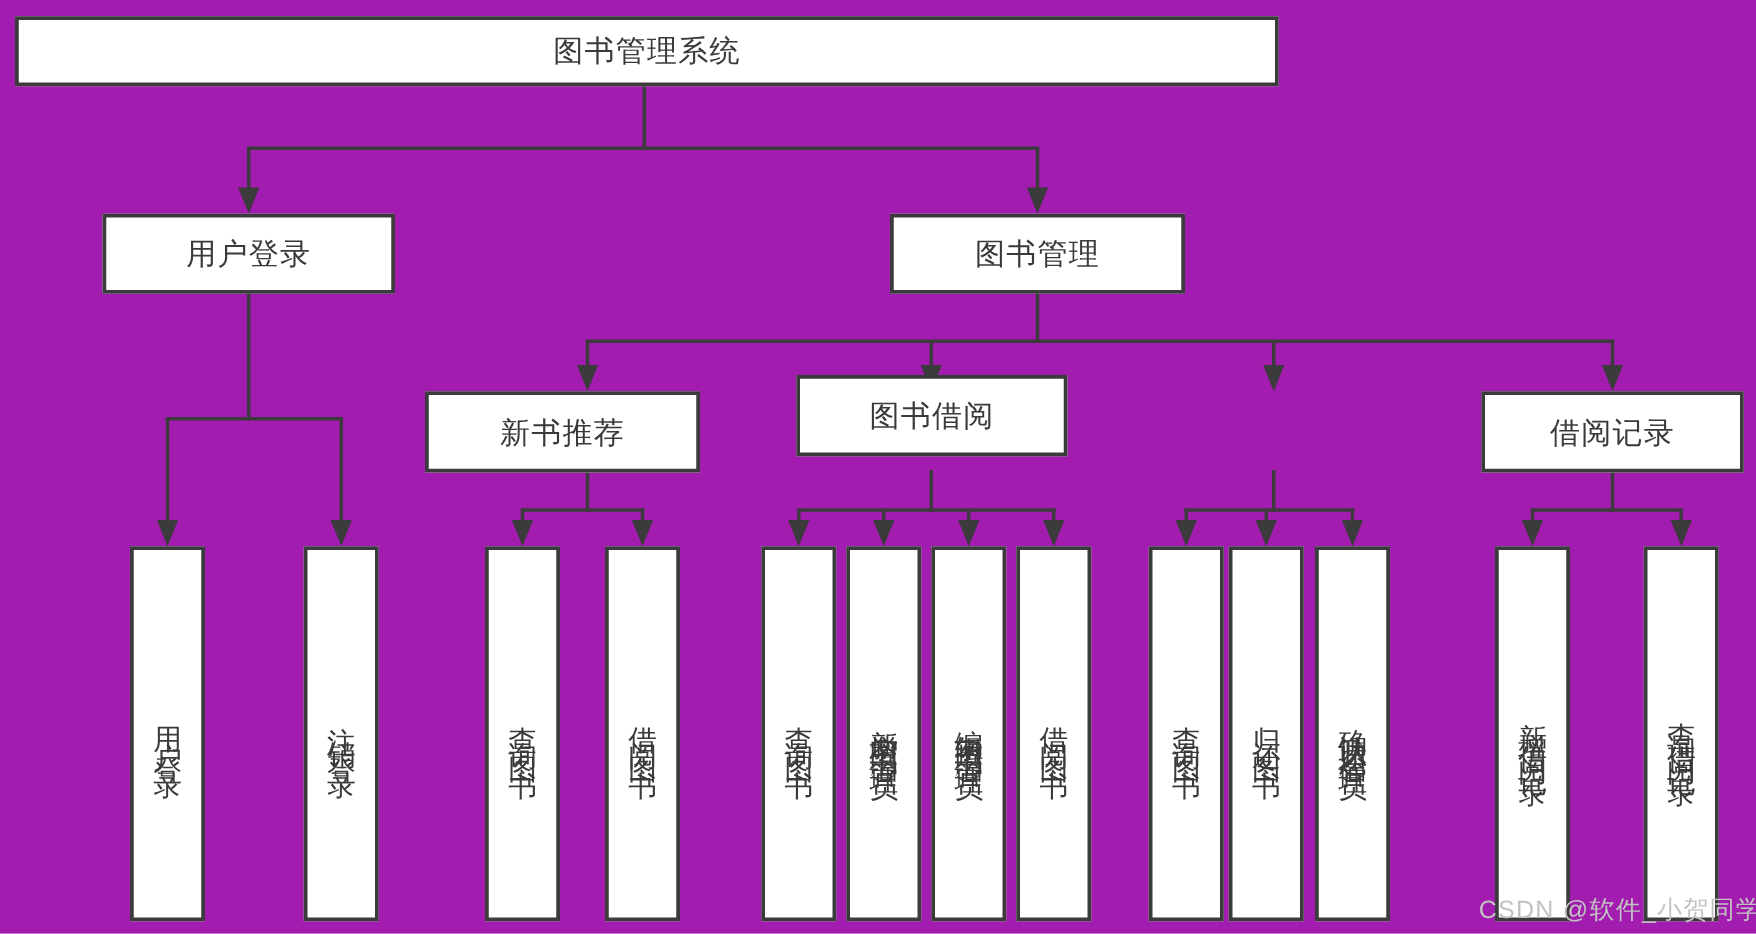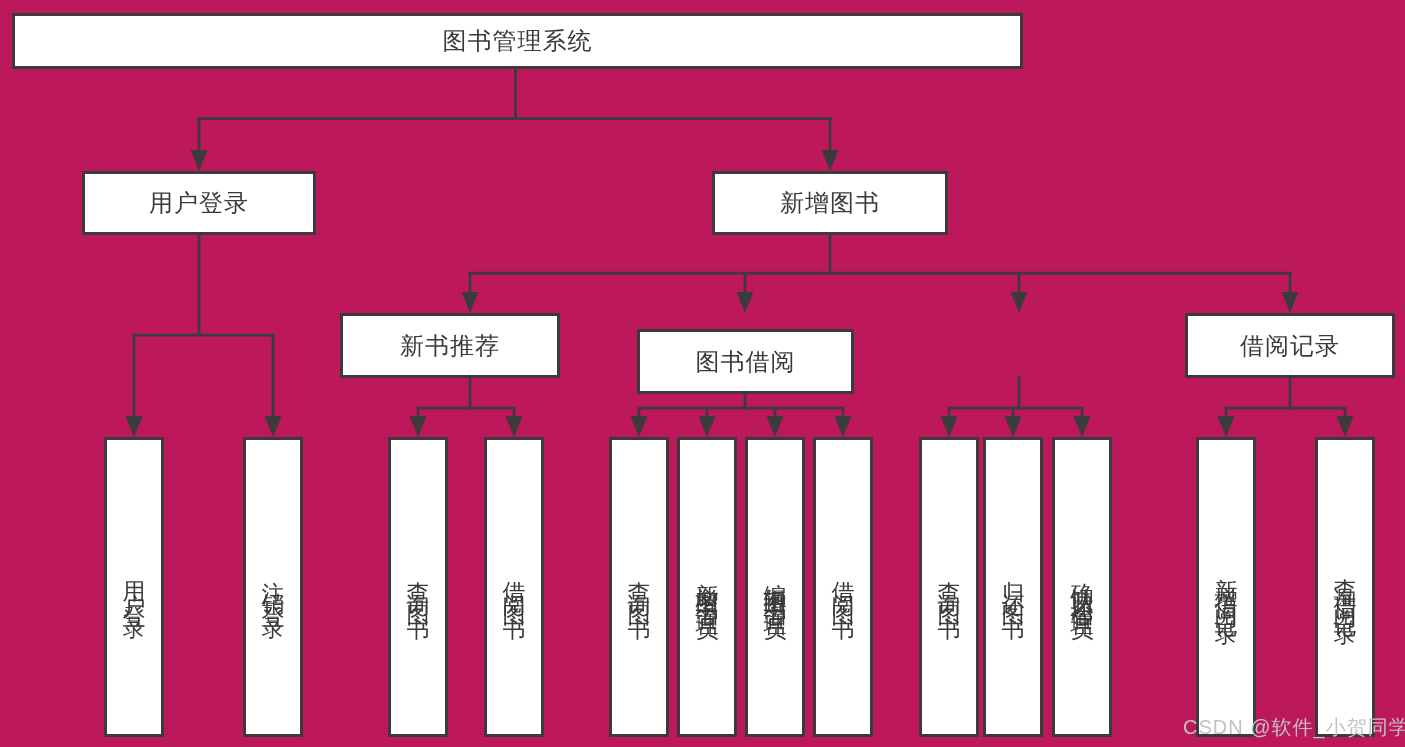--- a/index.html
+++ b/index.html
@@ -1,18 +1,18 @@
 <!DOCTYPE html>
 <html><head>
 <meta charset="utf-8">
 <style>
   html,body{margin:0;padding:0;background:#ffffff}
   .stage{
     position:relative;width:1405px;height:747px;overflow:hidden;
-    background:#be185d;color:#3a3a3a;
+    background:#a21caf;color:#3a3a3a;
     font-family:"Liberation Sans","DejaVu Sans",sans-serif;
   }
   .wires{position:absolute;left:0;top:0;width:1405px;height:747px;z-index:1}
   .hbox{
     position:absolute;box-sizing:border-box;background:#ffffff;
     border:3px solid #3b3b3b;display:flex;align-items:center;justify-content:center;
     font-size:24px;letter-spacing:1px;z-index:2;
   }
   .vbox{
     position:absolute;box-sizing:border-box;background:#ffffff;
@@ -101,27 +101,27 @@
   </svg>
 
   <div class="hbox" style="left:12px;top:13px;width:1011px;height:56px">
     <span>图书管理系统</span>
   </div>
 
   <div class="hbox" style="left:82px;top:171px;width:234px;height:64px">
     <span>用户登录</span>
   </div>
   <div class="hbox" style="left:712px;top:171px;width:236px;height:64px">
-    <span>新增图书</span>
+    <span>图书管理</span>
   </div>
 
   <div class="hbox" style="left:340px;top:313px;width:220px;height:65px">
     <span>新书推荐</span>
   </div>
-  <div class="hbox" style="left:637px;top:329px;width:217px;height:65px">
+  <div class="hbox" style="left:637px;top:300px;width:217px;height:65px">
     <span>图书借阅</span>
   </div>
   <div class="hbox" style="left:1185px;top:313px;width:210px;height:65px">
     <span>借阅记录</span>
   </div>
 
   <div class="vbox" style="left:104px">
     <span class="ls4">用户登录</span>
   </div>
   <div class="vbox" style="left:243px">

